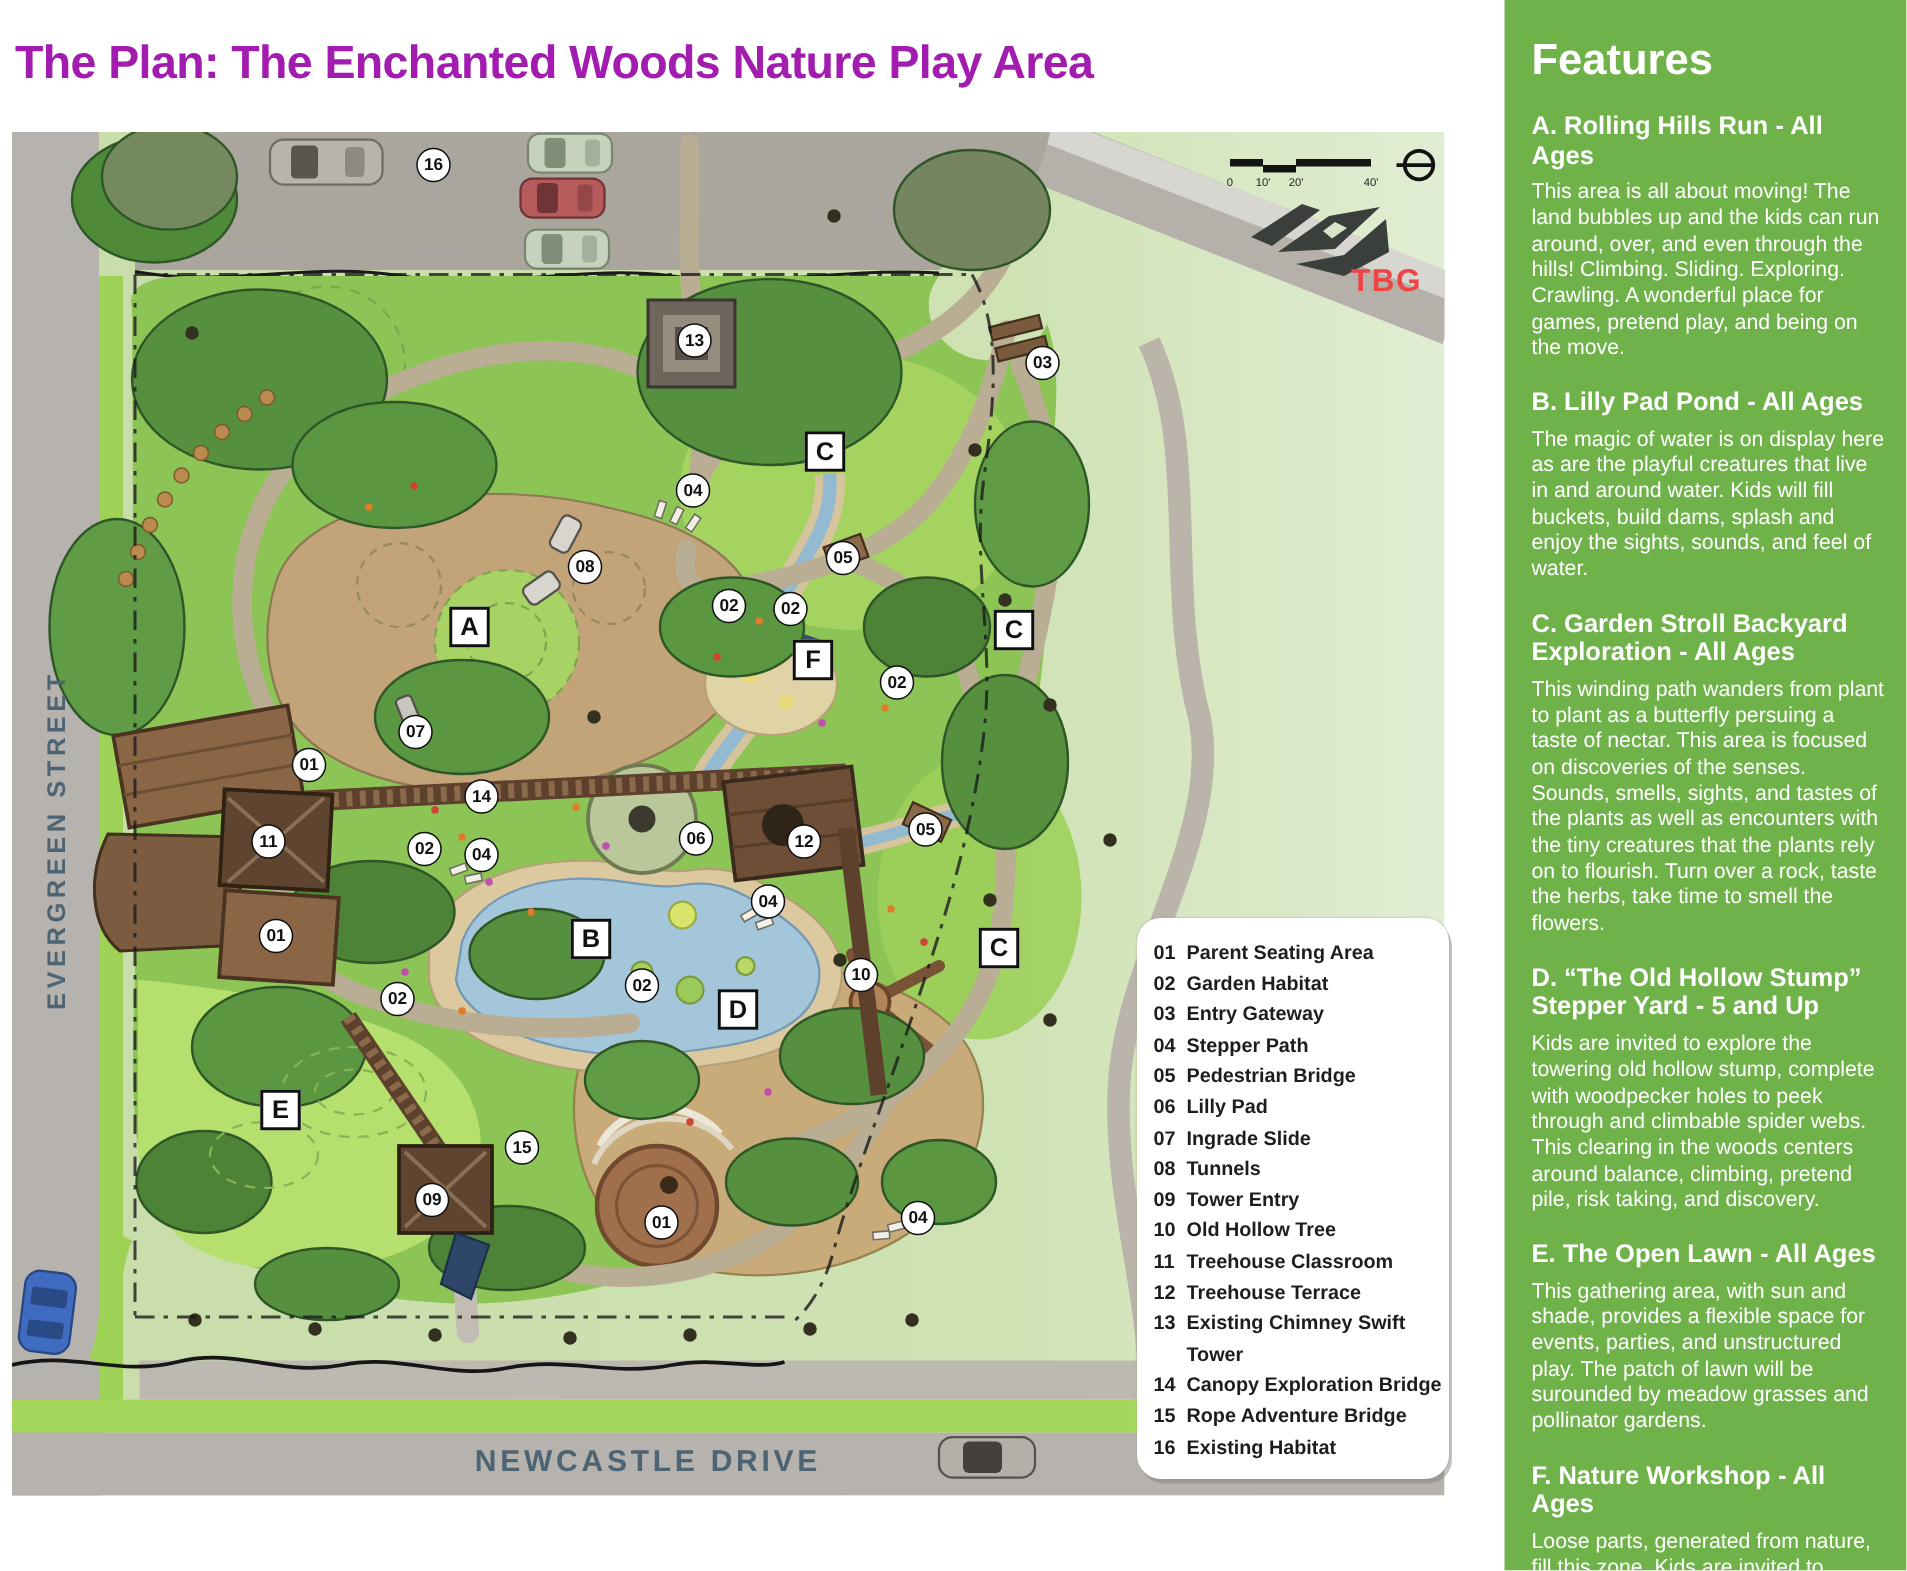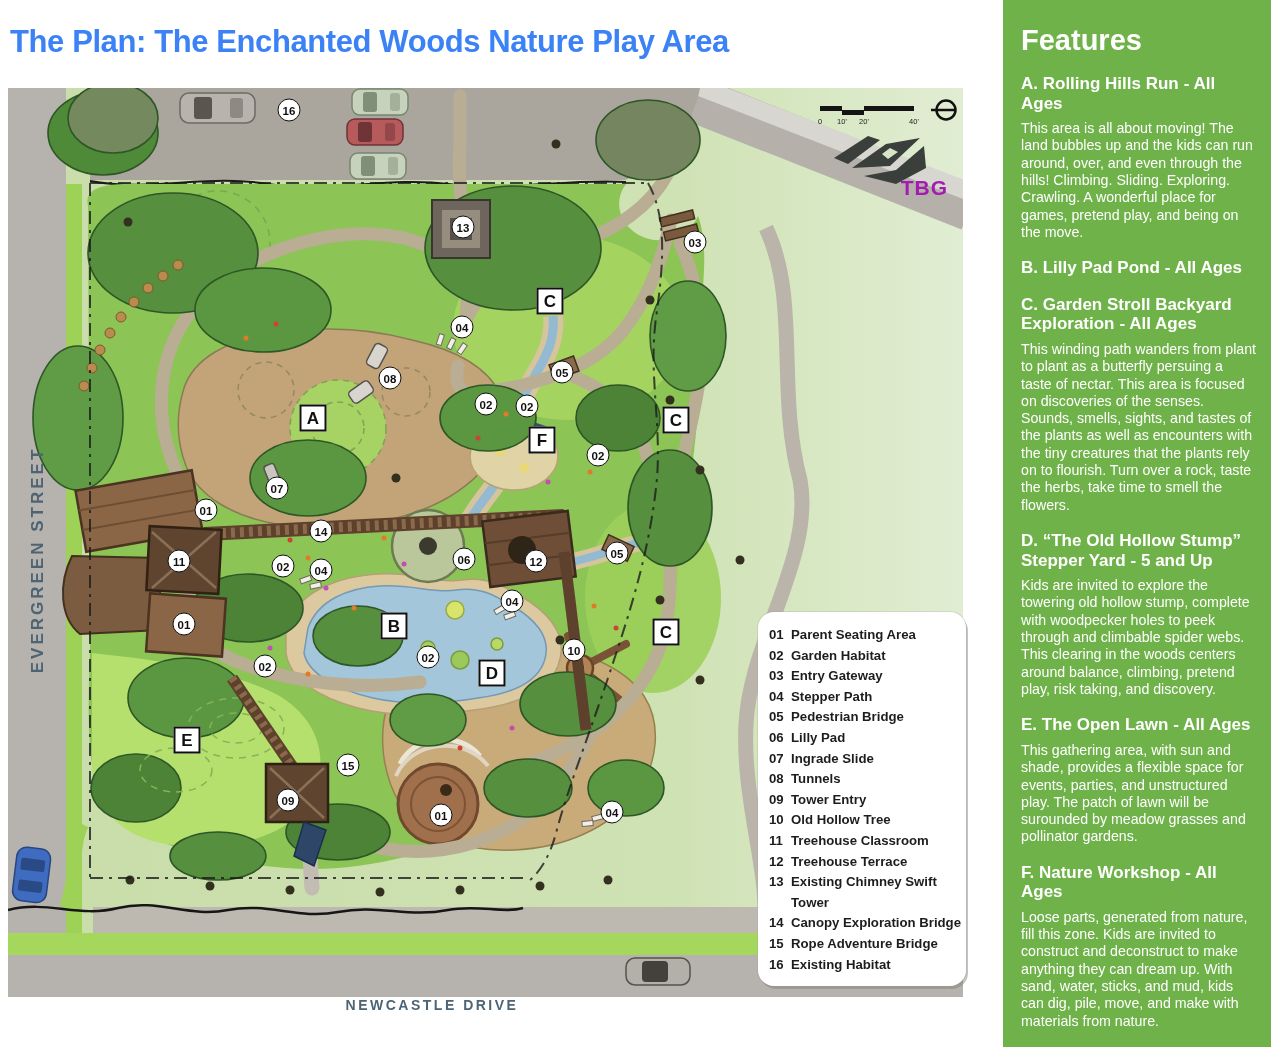--- a/index.html
+++ b/index.html
@@ -12,34 +12,34 @@
     font-size:31px;font-weight:bold;color:#64b045;letter-spacing:-0.4px;white-space:nowrap;
   }
   
   .map{position:absolute;left:8px;top:88px;width:955px;height:909px;}
   .map .art{position:absolute;left:0;top:0;}
   .street-v{
     position:absolute;left:30px;top:472px;transform:translate(-50%,-50%) rotate(-90deg);
     font-size:17px;font-weight:bold;color:#4d6474;letter-spacing:3px;white-space:nowrap;
   }
   .street-h{
-    position:absolute;left:424px;top:917px;transform:translate(-50%,-50%);
-    font-size:14px;font-weight:bold;color:#4d6474;letter-spacing:2.5px;white-space:nowrap;
+    position:absolute;left:424px;top:887px;transform:translate(-50%,-50%);
+    font-size:20px;font-weight:bold;color:#4d6474;letter-spacing:2.5px;white-space:nowrap;
   }
   
   .scalebar{position:absolute;left:812px;top:12px;width:104px;height:26px;}
   .scalebar .seg{position:absolute;background:#141414;height:5px;}
   .scalebar .s1{left:0;top:6px;width:22px;}
   .scalebar .s2{left:22px;top:10px;width:22px;}
   .scalebar .s3{left:44px;top:6px;width:50px;}
   .scalebar .tick{position:absolute;top:17px;font-size:7.5px;color:#222;transform:translateX(-50%);}
   .north{position:absolute;left:922px;top:8px;width:30px;height:30px;}
   
   .tbg{position:absolute;left:816px;top:36px;width:128px;height:74px;}
-  .tbg .tbg-text{position:absolute;right:4px;bottom:-2px;font-size:21px;font-weight:bold;color:#a21caf;letter-spacing:1px;}
+  .tbg .tbg-text{position:absolute;right:4px;bottom:-2px;font-size:21px;font-weight:bold;color:#ef4444;letter-spacing:1px;}
   
   .marker-layer{position:absolute;left:0;top:0;width:100%;height:100%;}
   .num-marker{
     position:absolute;width:23px;height:23px;box-sizing:border-box;border:1.6px solid #101010;
     border-radius:50%;background:#ffffff;color:#101010;font-size:11.5px;font-weight:bold;
     display:flex;align-items:center;justify-content:center;transform:translate(-50%,-50%);
   }
   .letter-marker{
     position:absolute;width:27px;height:27px;box-sizing:border-box;border:2px solid #101010;
     background:#ffffff;color:#101010;font-size:17px;font-weight:bold;
@@ -60,21 +60,21 @@
     padding:24px 14px 10px 18px;color:#ffffff;
   }
   .sidebar h2{margin:0 0 4px 0;font-size:29px;font-weight:bold;letter-spacing:0;}
   .feature h3{margin:17px 0 7px 0;font-size:17px;font-weight:bold;line-height:1.15;}
   .feature .ages{font-weight:bold;font-size:17px;margin-left:5px;}
   .feature p{margin:0;font-size:14.2px;line-height:1.22;}
 </style>
 </head>
 <body>
 
-<h1 class="page-title" style="color: #3b82f6;">The Plan: The Enchanted Woods Nature Play Area</h1>
+<h1 class="page-title" style="color: #a21caf;">The Plan: The Enchanted Woods Nature Play Area</h1>
 
 <div class="map">
 
   <svg class="art" width="955" height="909" viewBox="0 0 955 909">
     <defs>
       <linearGradient id="base" x1="0" y1="0" x2="1" y2="0">
         <stop offset="0" stop-color="#c8dda9"></stop>
         <stop offset="0.7" stop-color="#cfe2b4"></stop>
         <stop offset="1" stop-color="#e1edd3"></stop>
       </linearGradient>
@@ -498,28 +498,29 @@
 
 <aside class="sidebar" style="background: rgb(111, 178, 74);">
   <h2>Features</h2>
   <div>
       <section class="feature">
         <h3><span>A. Rolling Hills Run</span><span class="ages">- All Ages</span></h3>
         <p>This area is all about moving! The land bubbles up and the kids can run around, over, and even through the hills! Climbing. Sliding. Exploring. Crawling. A wonderful place for games, pretend play, and being on the move.</p>
       </section>
       <section class="feature">
         <h3><span>B. Lilly Pad Pond</span><span class="ages">- All Ages</span></h3>
+        <p>The magic of water is on display here as are the playful creatures that live in and around water. Kids will fill buckets, build dams, splash and enjoy the sights, sounds, and feel of water.</p>
       </section>
       <section class="feature">
         <h3><span>C. Garden Stroll Backyard Exploration</span><span class="ages">- All Ages</span></h3>
         <p>This winding path wanders from plant to plant as a butterfly persuing a taste of nectar. This area is focused on discoveries of the senses. Sounds, smells, sights, and tastes of the plants as well as encounters with the tiny creatures that the plants rely on to flourish. Turn over a rock, taste the herbs, take time to smell the flowers.</p>
       </section>
       <section class="feature">
         <h3><span>D. “The Old Hollow Stump” Stepper Yard</span><span class="ages">- 5 and Up</span></h3>
-        <p>Kids are invited to explore the towering old hollow stump, complete with woodpecker holes to peek through and climbable spider webs. This clearing in the woods centers around balance, climbing, pretend play, risk taking, and discovery.</p>
+        <p>Kids are invited to explore the towering old hollow stump, complete with woodpecker holes to peek through and climbable spider webs. This clearing in the woods centers around balance, climbing, pretend pile, risk taking, and discovery.</p>
       </section>
       <section class="feature">
         <h3><span>E. The Open Lawn</span><span class="ages">- All Ages</span></h3>
         <p>This gathering area, with sun and shade, provides a flexible space for events, parties, and unstructured play. The patch of lawn will be surounded by meadow grasses and pollinator gardens.</p>
       </section>
       <section class="feature">
         <h3><span>F. Nature Workshop</span><span class="ages">- All Ages</span></h3>
         <p>Loose parts, generated from nature, fill this zone. Kids are invited to construct and deconstruct to make anything they can dream up. With sand, water, sticks, and mud, kids can dig, pile, move, and make with materials from nature.</p>
       </section>
     </div>

